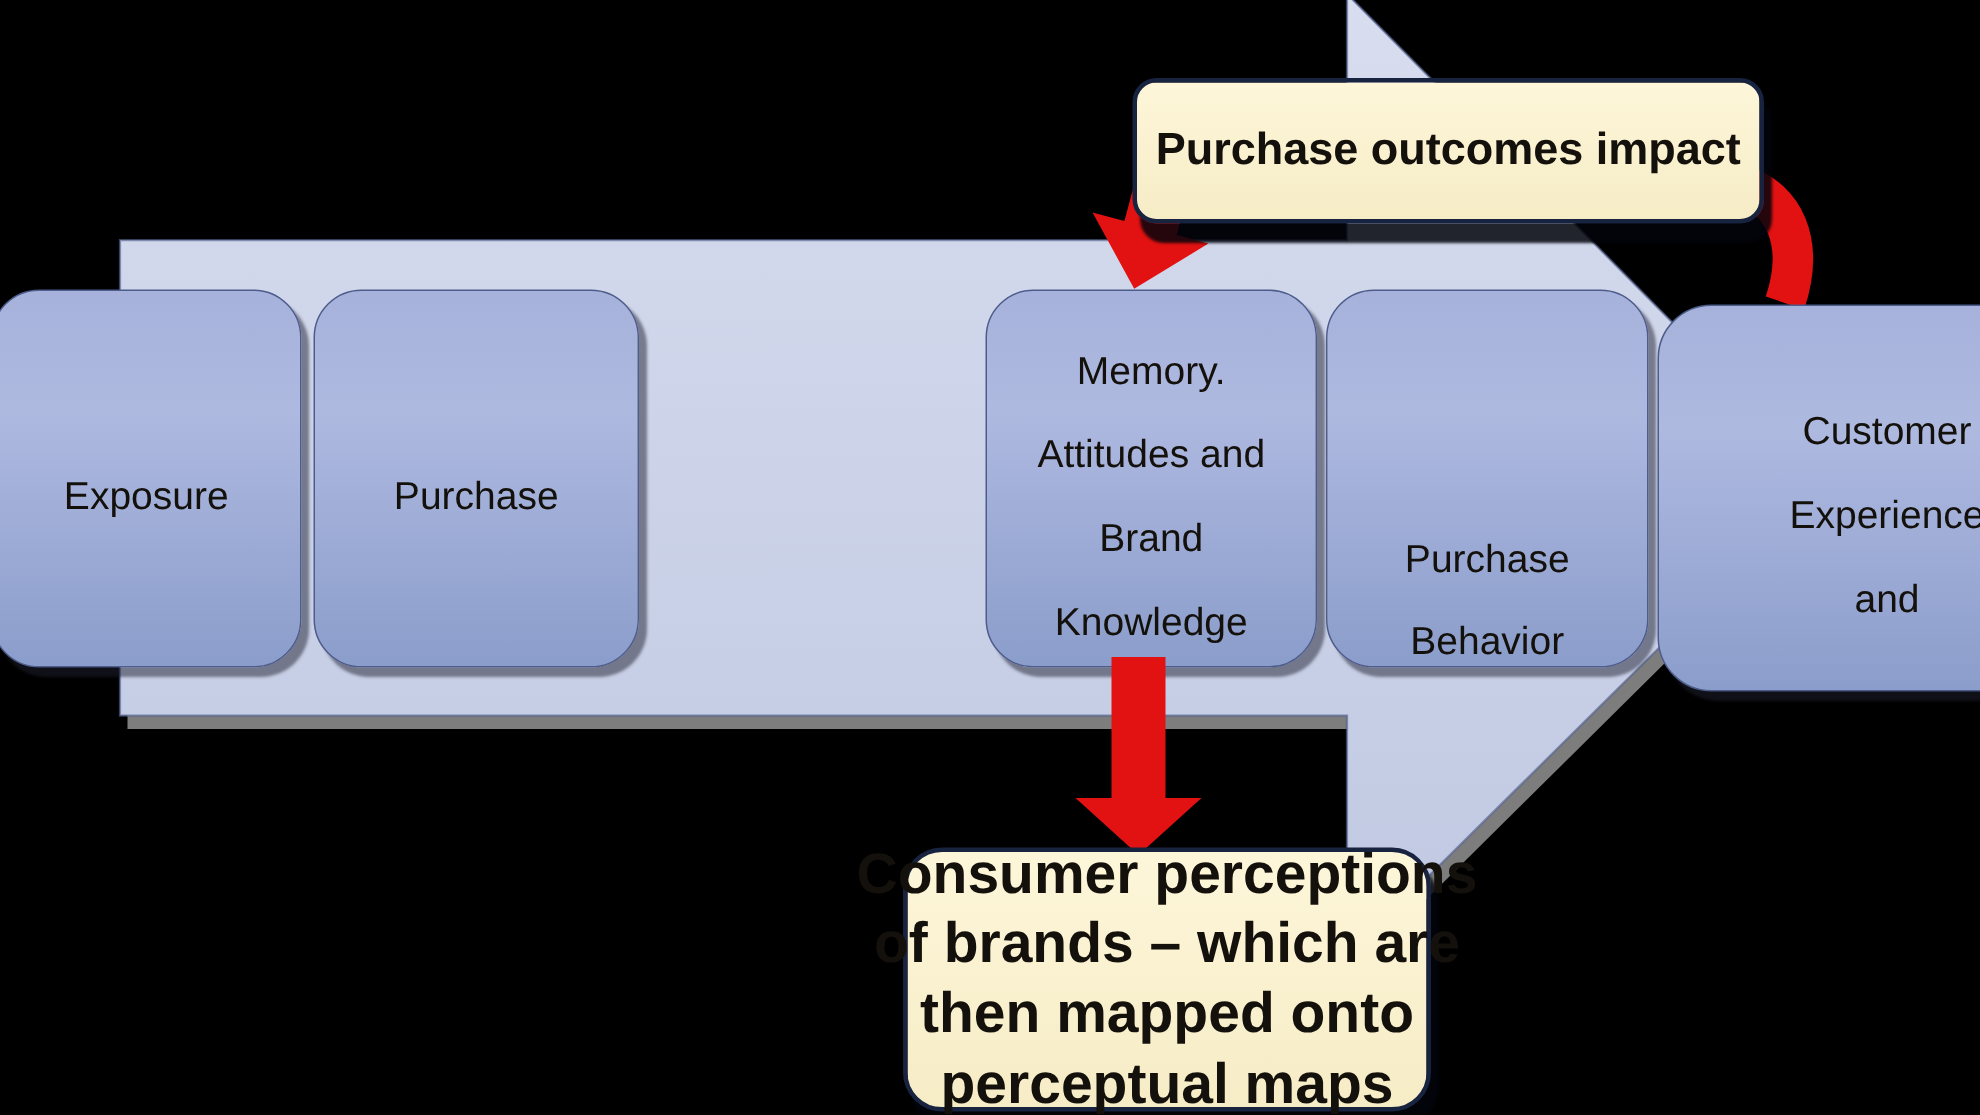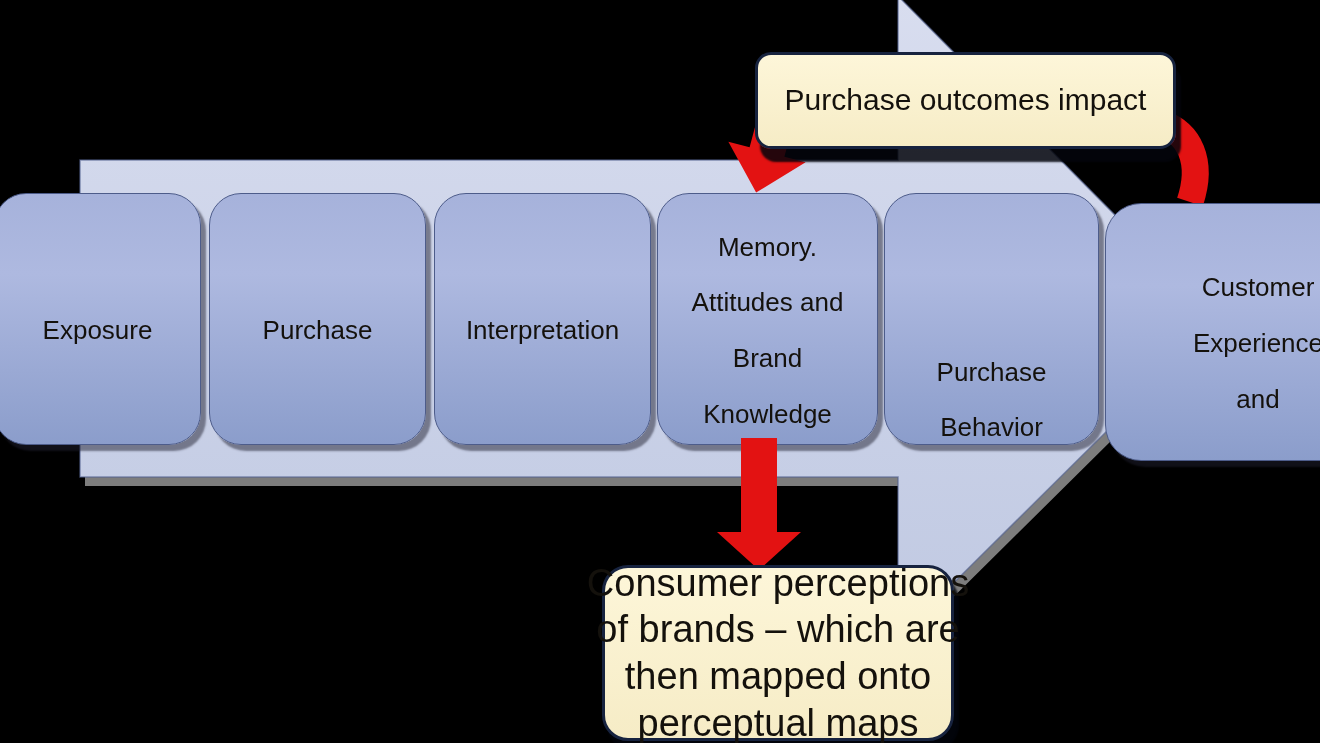--- a/index.html
+++ b/index.html
@@ -25,21 +25,21 @@
     margin-top:24px;
   }
   #red-layer{z-index:3;}
   .callout{
     position:absolute;z-index:4;
     display:flex;flex-direction:column;align-items:center;justify-content:center;
     background:linear-gradient(180deg,var(--callout-fill) 0%,var(--callout-fill-2) 100%);
     border:3px solid var(--callout-border);
     text-align:center;
   }
-  .callout .cline{font-weight:normal;color:var(--text-dark);white-space:nowrap;}
+  .callout .cline{font-weight:bold;color:var(--text-dark);white-space:nowrap;}
   #callout-top{
     left:755px;top:52px;width:415px;height:91px;border-radius:16px;
     box-shadow:5px 13px 2px rgba(3,5,12,.85);
   }
   #callout-top .cline{font-size:30px;line-height:1.35;}
   #callout-bottom{
     left:602px;top:565px;width:346px;height:170px;border-radius:26px;
     box-shadow:5px 10px 2px rgba(3,5,12,.8);
   }
   #callout-bottom .cline{font-size:38px;line-height:1.23;}
@@ -65,23 +65,20 @@
   </svg>
 
   <div class="flow-box" style="left:-6px;top:193px;width:205px;height:250px;">
     <div class="bline">Exposure</div>
   </div>
 
   <div class="flow-box" style="left:209px;top:193px;width:215px;height:250px;">
     <div class="bline">Purchase</div>
   </div>
 
-  <div class="flow-box" style="left:434px;top:193px;width:215px;height:250px;">
-    <div class="bline">Interpretation</div>
-  </div>
 
   <div class="flow-box" style="left:657px;top:193px;width:219px;height:250px;">
     <div class="bline">Memory.</div>
     <div class="bline">Attitudes and</div>
     <div class="bline">Brand</div>
     <div class="bline">Knowledge</div>
   </div>
 
   <div class="flow-box" style="left:884px;top:193px;width:213px;height:250px;justify-content:flex-end;">
     <div class="bline">Purchase</div>

